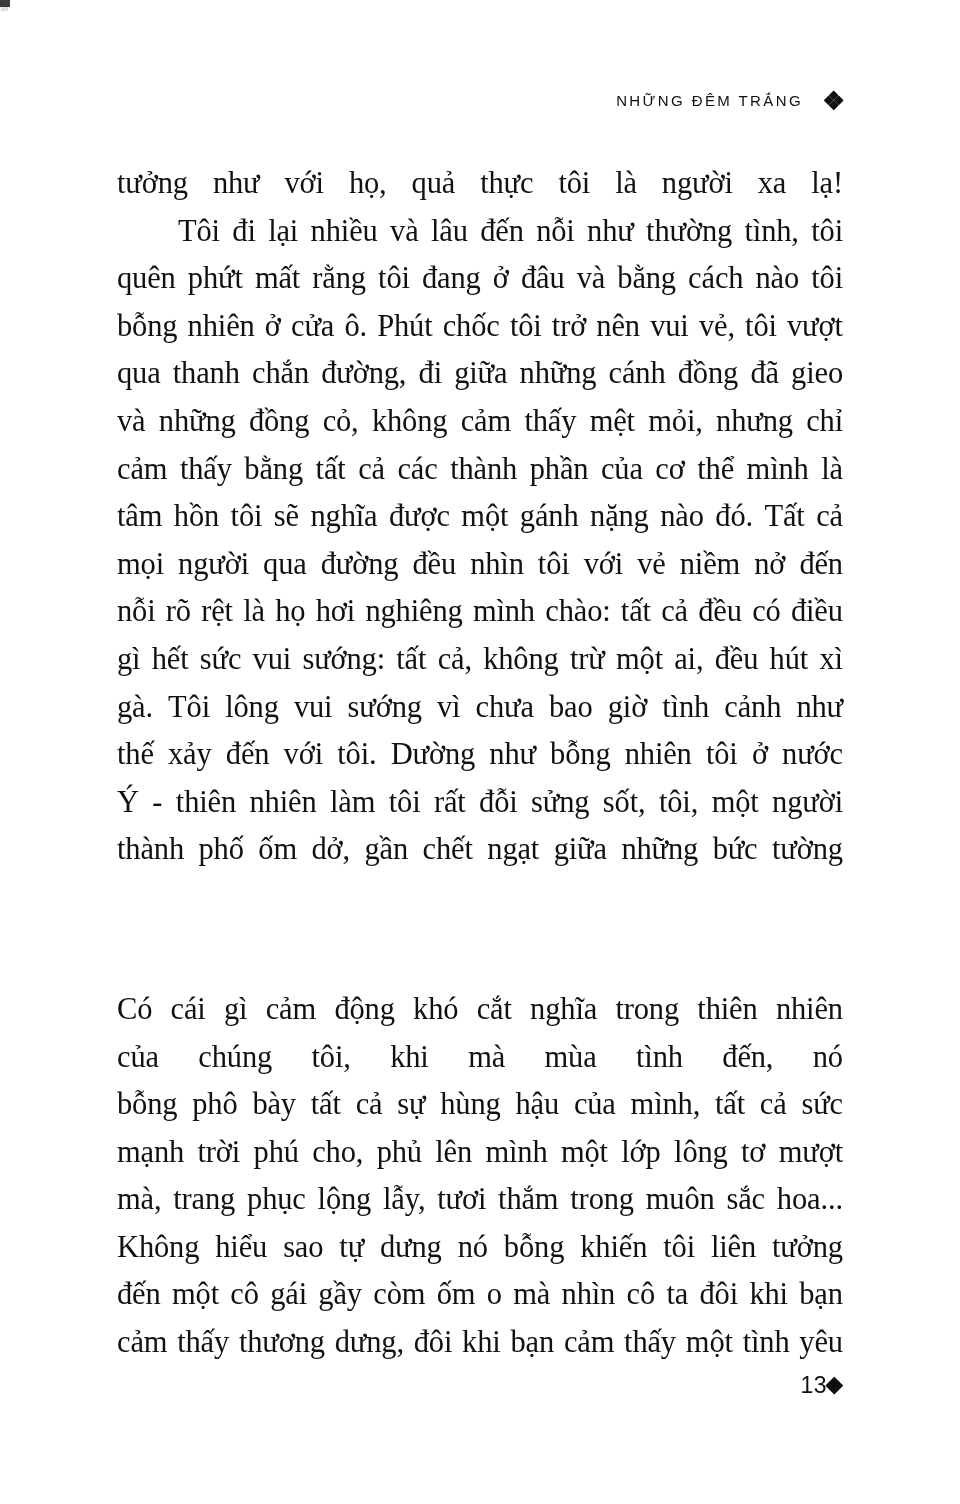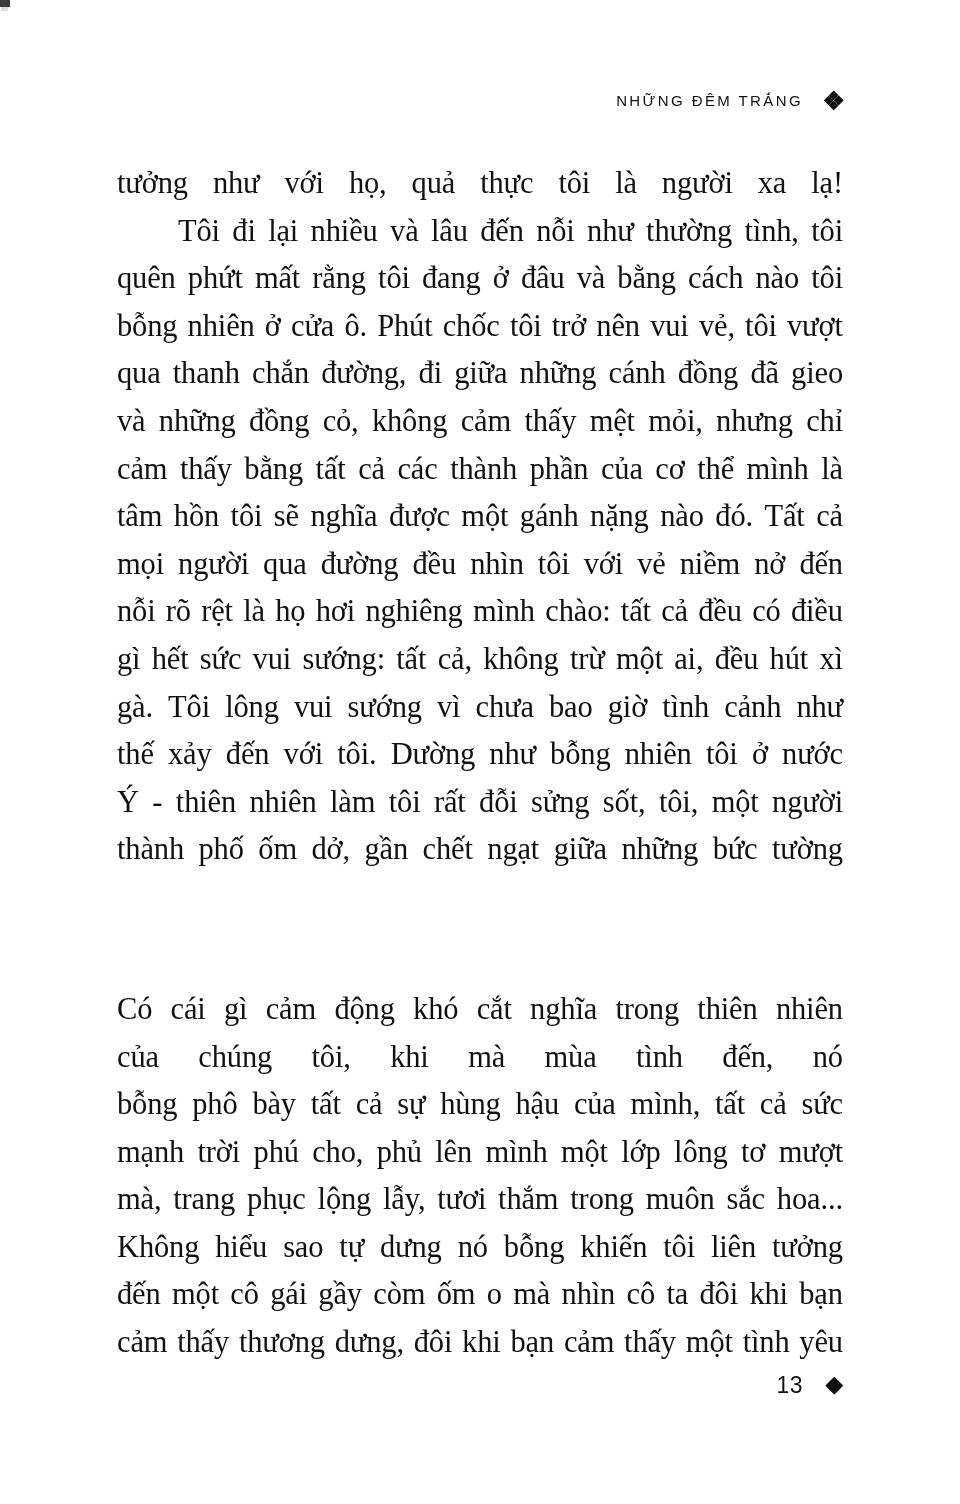--- a/index.html
+++ b/index.html
@@ -140,21 +140,20 @@
 
   
   .folio {
     position: absolute;
     left: 117px;
     right: 118px;
     top: 1374px;
     display: flex;
     align-items: center;
     justify-content: flex-end;
-    gap: 24px;
   }
 
   .folio-number {
     font-family: "Liberation Sans", "DejaVu Sans", sans-serif;
     font-size: 23px;
     color: #101010;
     line-height: 1;
     letter-spacing: 0.5px;
   }
 </style>

